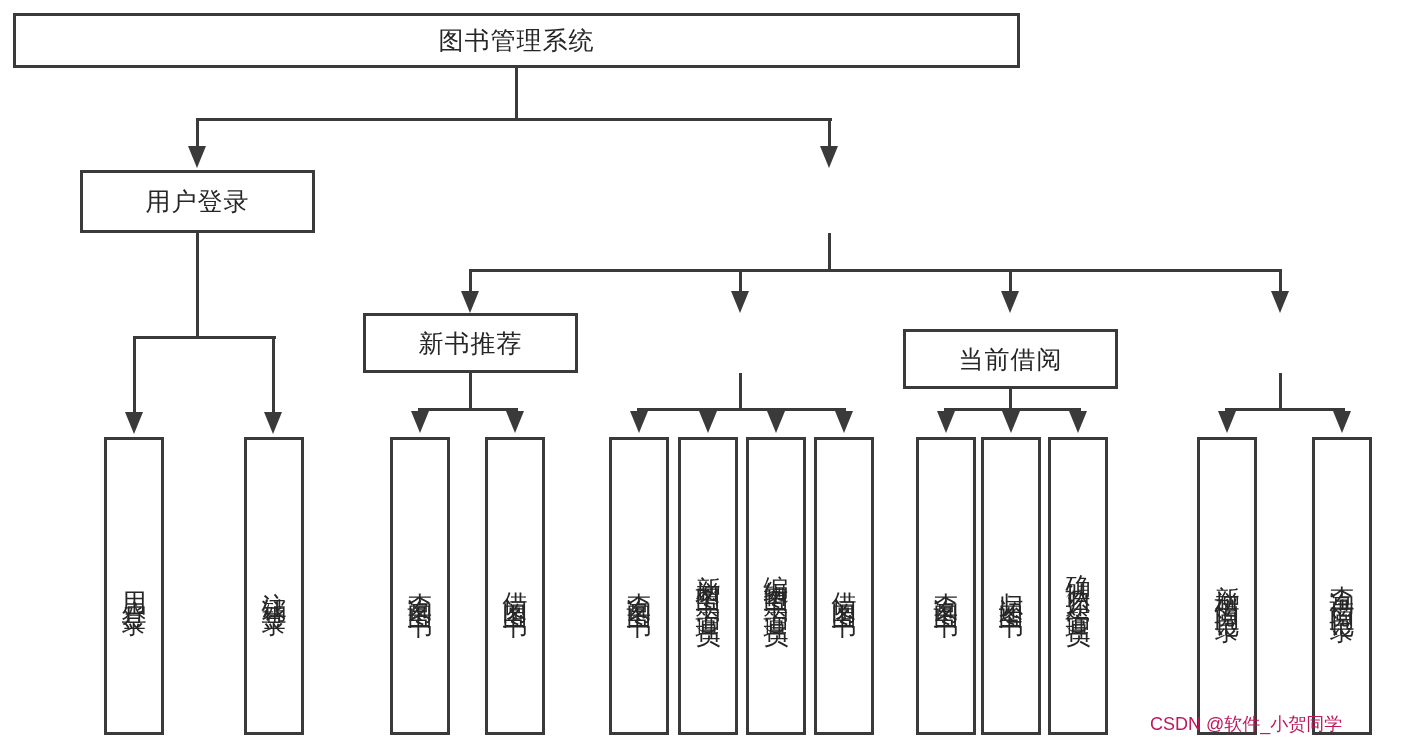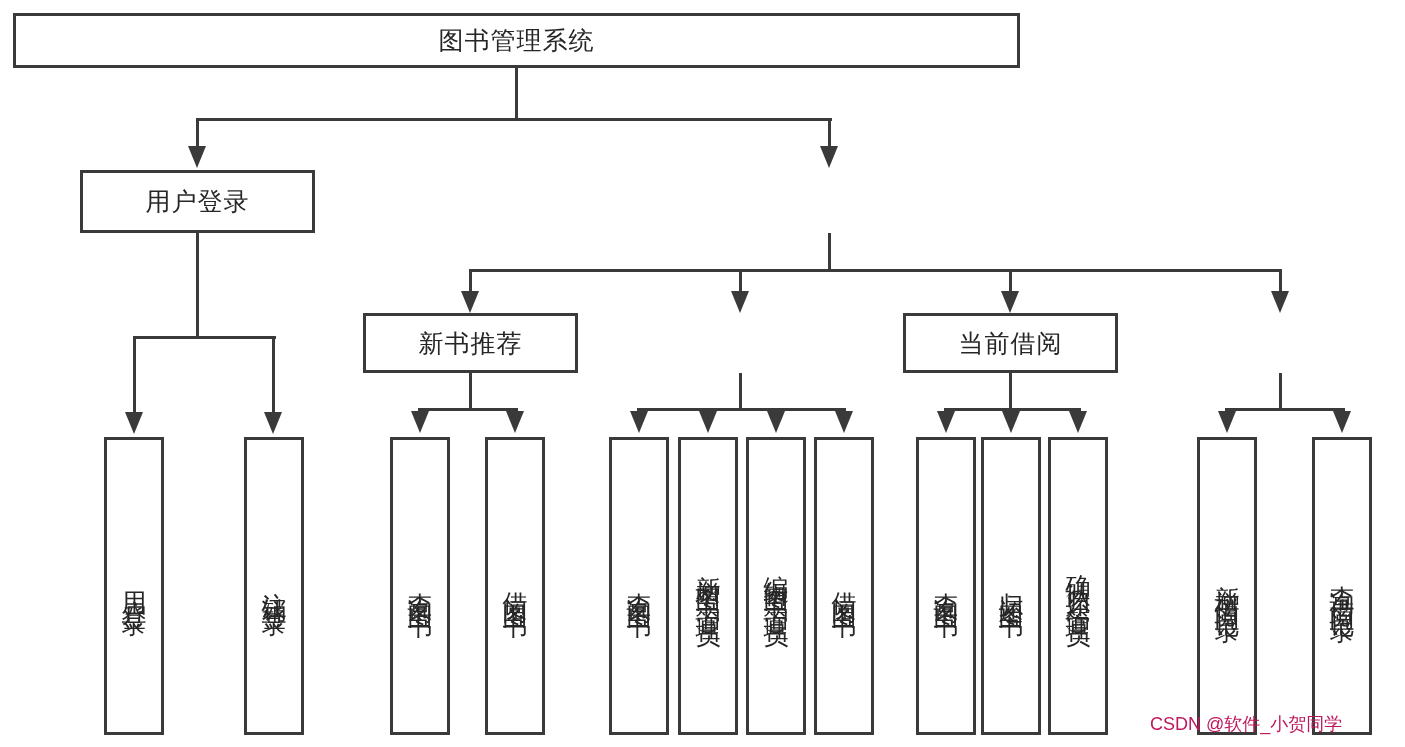--- a/index.html
+++ b/index.html
@@ -46,21 +46,21 @@
     <span>图书管理系统</span>
   </div>
 
   <div class="node" style="left:80px; top:170px; width:235px; height:63px">
     <span>用户登录</span>
   </div>
 
   <div class="node" style="left:363px; top:313px; width:215px; height:60px">
     <span>新书推荐</span>
   </div>
-  <div class="node" style="left:903px; top:313px; width:215px; height:60px">
+  <div class="node" style="left:903px; top:329px; width:215px; height:60px">
     <span>当前借阅</span>
   </div>
 
   <div class="leaf" style="left:104px">
     <span class="vtext">用户登录</span>
   </div>
   <div class="leaf" style="left:244px">
     <span class="vtext">注销登录</span>
   </div>
 

